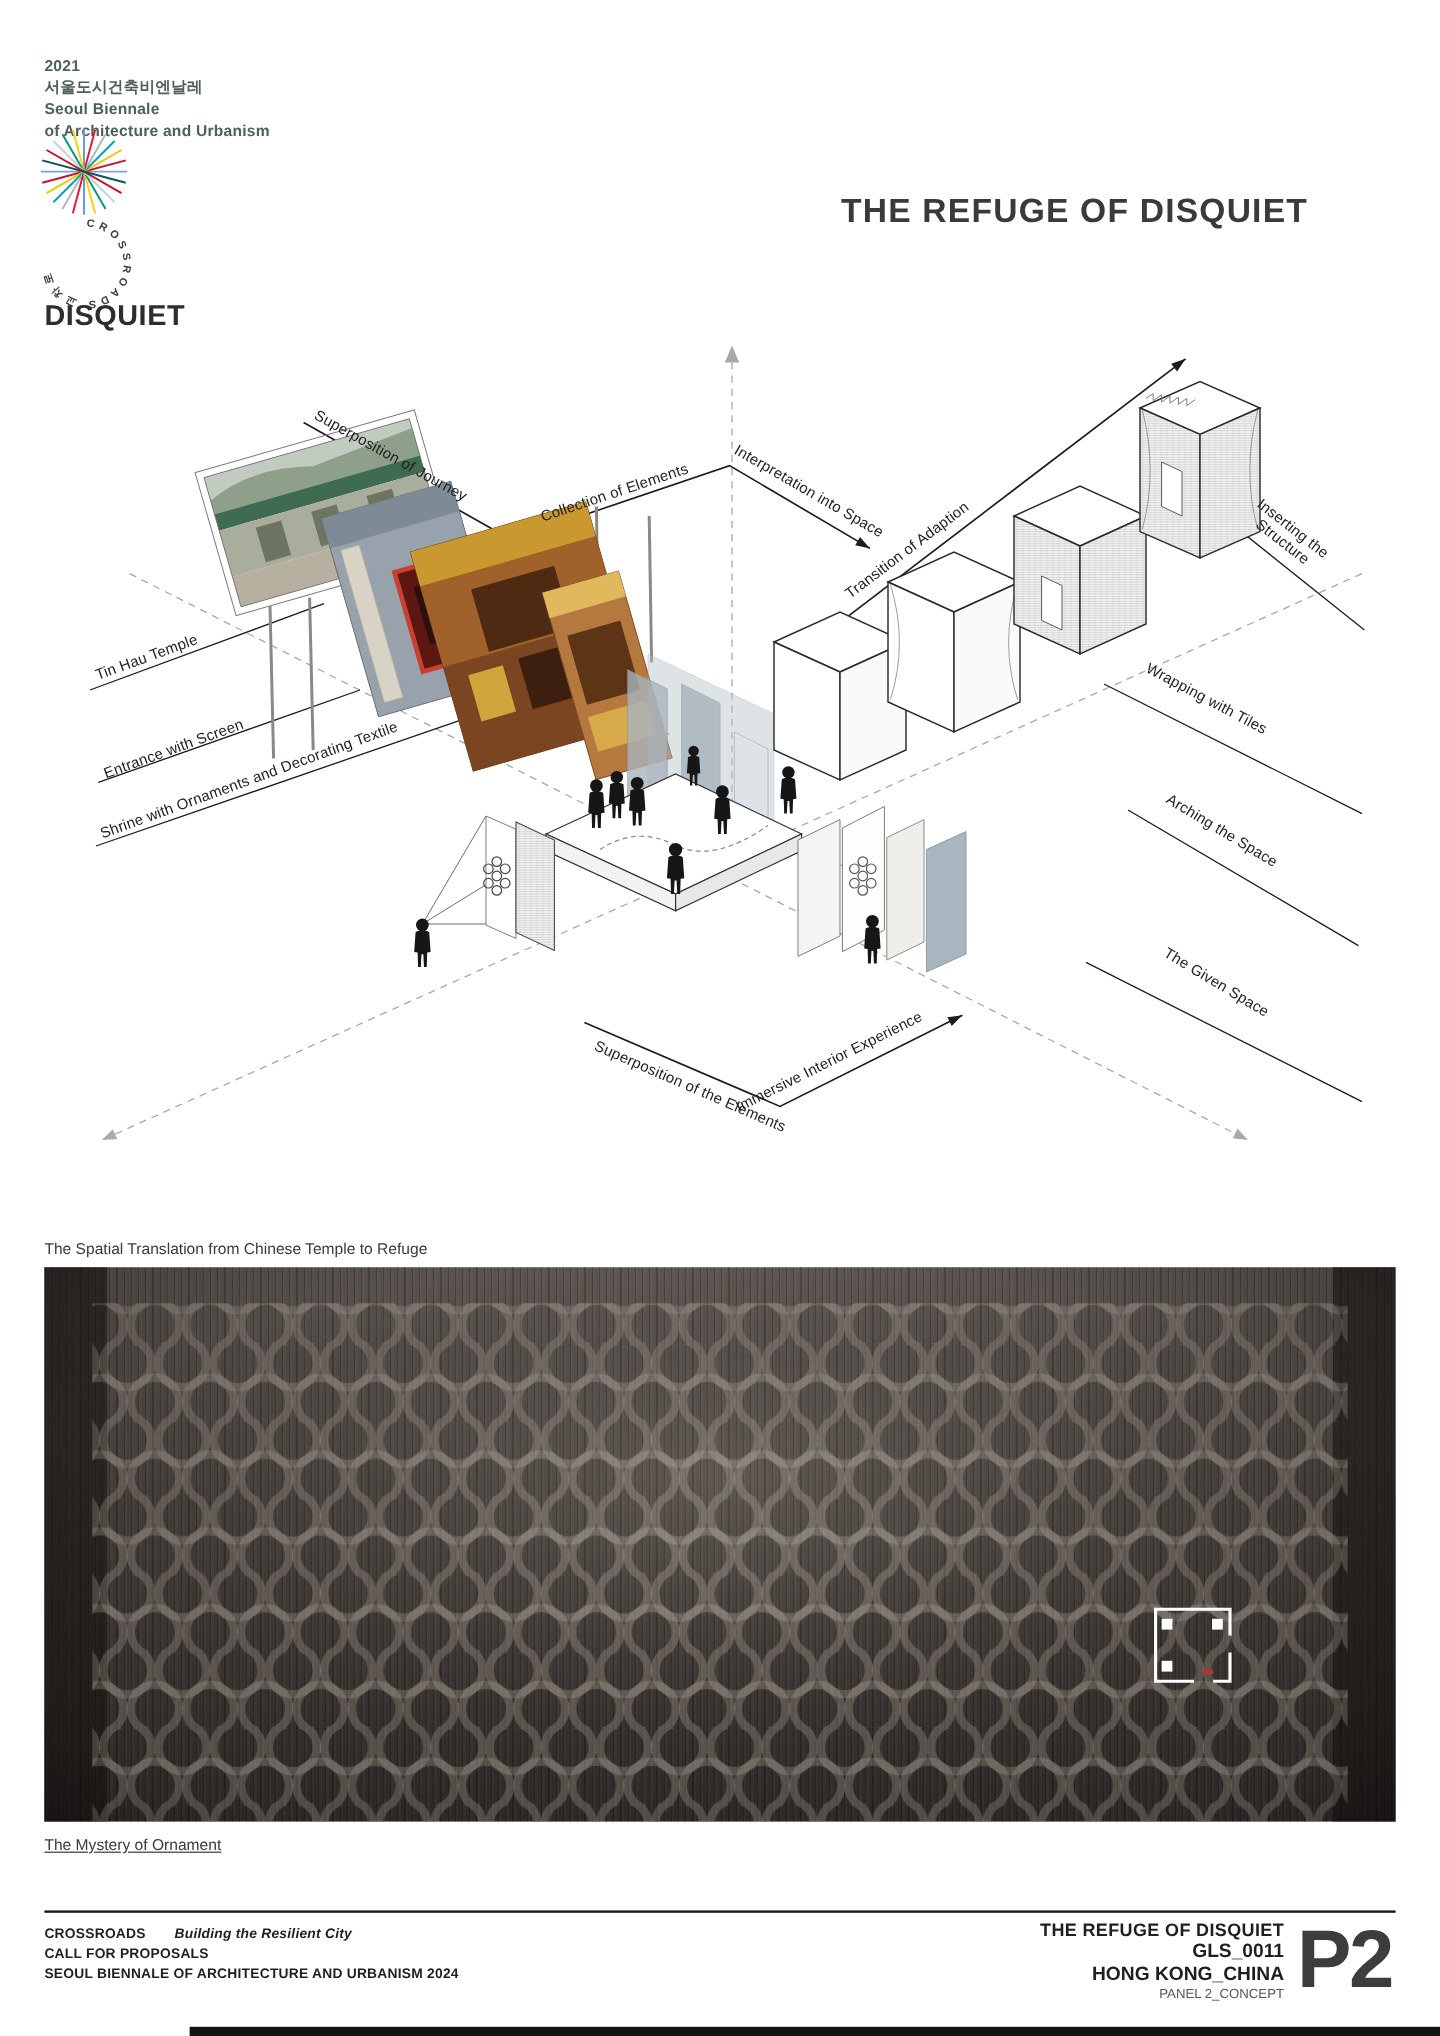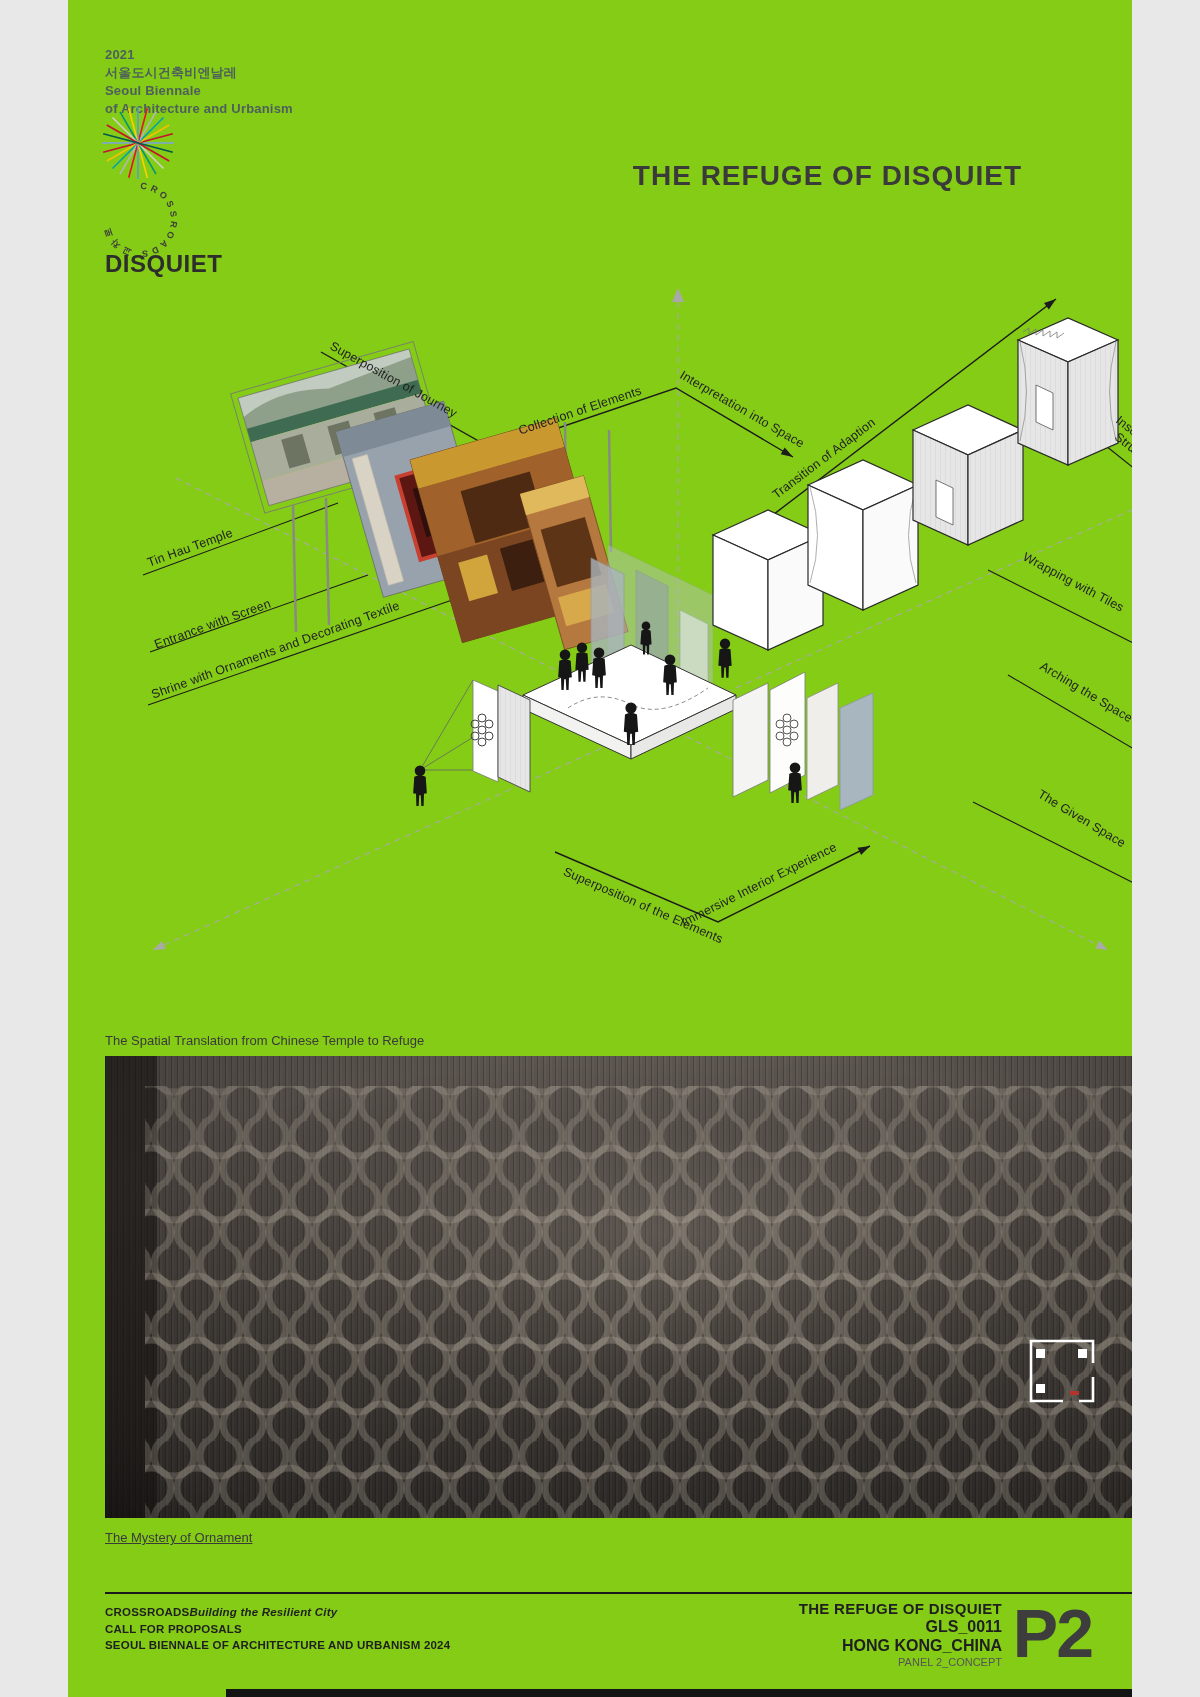--- a/index.html
+++ b/index.html
@@ -1,17 +1,17 @@
 <!DOCTYPE html>
 <html><head>
 <meta charset="utf-8">
 <style>
   * { margin:0; padding:0; box-sizing:border-box; }
   body { background:#e8e8e8; }
-  .page { position:relative; width:1064px; height:1697px; background:#84cc16;
+  .page { position:relative; width:1200px; height:1697px; background:#ffffff;
           font-family:"Liberation Sans", sans-serif; overflow:hidden; margin:0 auto; }
 
   
   .biennale { position:absolute; left:37px; top:46px; color:#4e605b; font-size:13px;
               font-weight:bold; line-height:1.38; letter-spacing:0.2px; }
   .logo-star { position:absolute; left:28px; top:103px; }
   .logo-circle { position:absolute; left:30px; top:178px; }
 
   .title-block { position:absolute; right:110px; top:160px; text-align:right; }
   .title-en { font-size:28px; font-weight:bold; color:#3a3a3a; letter-spacing:1px; }
@@ -38,21 +38,21 @@
             linear-gradient(90deg, rgba(20,16,14,0.55) 0 52px, rgba(0,0,0,0) 52px calc(100% - 52px), rgba(20,16,14,0.55) calc(100% - 52px)),
             repeating-linear-gradient(90deg, rgba(0,0,0,0.22) 0 1px, rgba(255,255,255,0.03) 1px 3px, rgba(0,0,0,0) 3px 6px),
             linear-gradient(180deg, #6e6660 0%, #5a534e 16%, #4a443f 42%, #3e3935 72%, #322e2b 100%);
           overflow:hidden; }
   .plan-icon { position:absolute; right:130px; bottom:105px; }
 
   
   .footer-rule { position:absolute; left:37px; top:1592px; width:1126px; height:2px; background:#1a1a1a; }
   .footer-left { position:absolute; left:37px; top:1604px; font-size:11.5px; font-weight:bold;
                  color:#1f1f1f; line-height:1.45; letter-spacing:0.2px; }
-  .footer-left .it { font-style:italic; margin-left:0; }
+  .footer-left .it { font-style:italic; margin-left:24px; }
   .footer-right { position:absolute; right:130px; top:1600px; text-align:right; color:#1f1f1f; }
   .fr-title { font-size:15px; font-weight:bold; letter-spacing:0.3px; }
   .fr-sub  { font-size:16px; font-weight:bold; margin-top:1px; }
   .fr-pan  { font-size:11px; color:#555; margin-top:1px; }
   .page-no { position:absolute; right:40px; top:1594px; font-size:68px; font-weight:bold;
              color:#3d3d3d; letter-spacing:-2px;text-align:right; }
   .bottom-strip { position:absolute; left:158px; right:0; top:1689px; height:8px; background:#141414; }
 </style>
 </head>
 <body>

